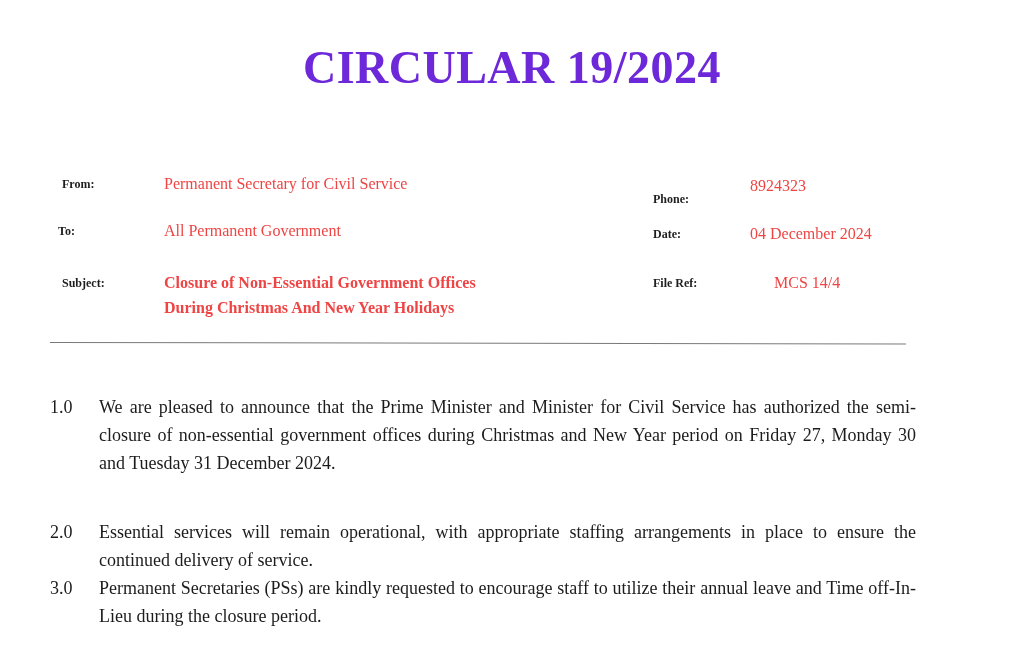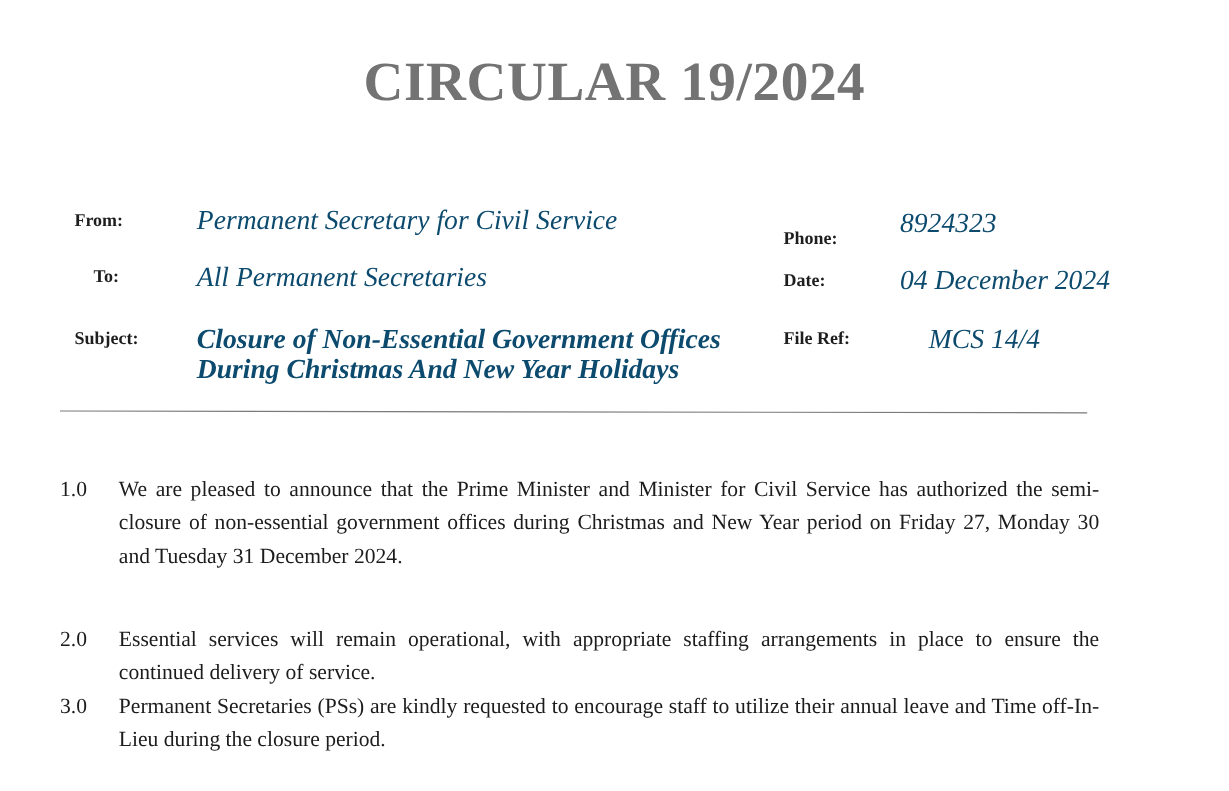--- a/index.html
+++ b/index.html
@@ -16,37 +16,36 @@
       color: #1f1f1f;
     }
     .title {
       position: absolute;
       left: 0;
       width: 1024px;
       top: 38px;
       text-align: center;
       font-size: 46px;
       font-weight: bold;
-      color: #737373;
+      color: #6d28d9;
       letter-spacing: 0.5px;
       line-height: 60px;
     }
     .meta-label {
       position: absolute;
       font-weight: bold;
-      font-size: 15px;
+      font-size: 12px;
       color: #1e1e1e;
       line-height: 22px;
     }
     .meta-value {
       position: absolute;
-      font-size: 23px;
-      color: #0c4a6e;
+      font-size: 16px;
+      color: #ef4444;
       line-height: 22px;
-      font-style: italic;
     }
     .meta-value.bold {
       font-weight: bold;
     }
     .rule {
       position: absolute;
       left: 50px;
       top: 342px;
       width: 856px;
       height: 0;
@@ -75,22 +74,22 @@
     }
   </style>
 </head>
 <body>
 
 <div class="title">CIRCULAR 19/2024</div>
 
 <div class="meta-label" style="left:62px; top:173px;">From:</div>
 <div class="meta-value" style="left:164px; top:173px;">Permanent Secretary for Civil Service</div>
 
-<div class="meta-label" style="left:78px; top:220px;">To:</div>
-<div class="meta-value" style="left:164px; top:220px;">All Permanent Secretaries</div>
+<div class="meta-label" style="left:58px; top:220px;">To:</div>
+<div class="meta-value" style="left:164px; top:220px;">All Permanent Government</div>
 
 <div class="meta-label" style="left:62px; top:272px;">Subject:</div>
 <div class="meta-value bold" style="left:164px; top:272px;">Closure of Non-Essential Government Offices</div>
 <div class="meta-value bold" style="left:164px; top:297px;">During Christmas And New Year Holidays</div>
 
 <div class="meta-label" style="left:653px; top:188px;">Phone:</div>
 <div class="meta-value" style="left:750px; top:175px;">8924323</div>
 
 <div class="meta-label" style="left:653px; top:223px;text-align:center;">Date:</div>
 <div class="meta-value" style="left:750px; top:223px;">04 December 2024</div>

